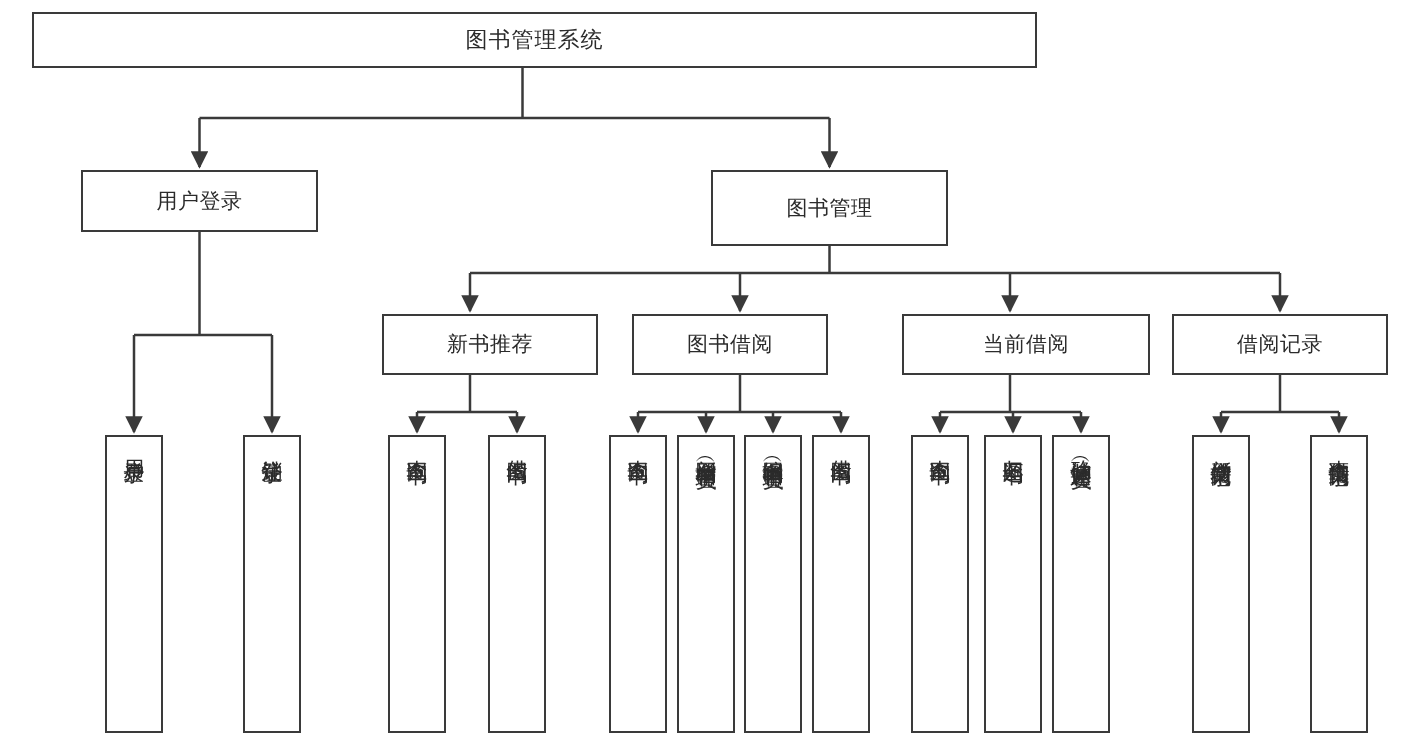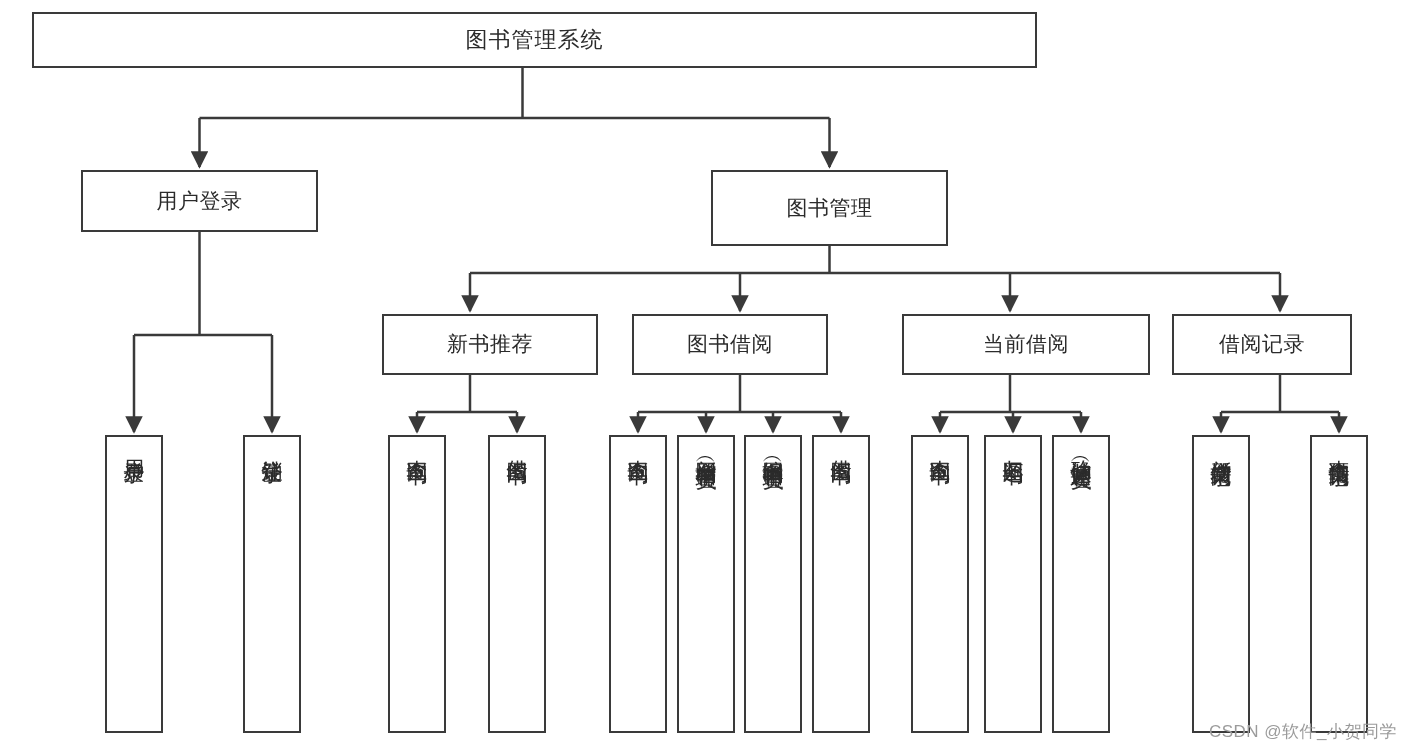--- a/index.html
+++ b/index.html
@@ -132,21 +132,21 @@
       </div>
       <div class="node h" style="left: 382px; top: 314px; width: 216px; height: 61px;">
         <span class="node-label">新书推荐</span>
       </div>
       <div class="node h" style="left: 632px; top: 314px; width: 196px; height: 61px;">
         <span class="node-label">图书借阅</span>
       </div>
       <div class="node h" style="left: 902px; top: 314px; width: 248px; height: 61px;">
         <span class="node-label">当前借阅</span>
       </div>
-      <div class="node h" style="left: 1172px; top: 314px; width: 180px; height: 61px;">
+      <div class="node h" style="left: 1172px; top: 314px; width: 216px; height: 61px;">
         <span class="node-label">借阅记录</span>
       </div>
       <div class="node v" style="left: 105px; top: 435px; width: 58px; height: 298px;">
         <span class="node-label">用户登录</span>
       </div>
       <div class="node v" style="left: 243px; top: 435px; width: 58px; height: 298px;">
         <span class="node-label">注销登录</span>
       </div>
       <div class="node v" style="left: 388px; top: 435px; width: 58px; height: 298px;">
         <span class="node-label">查询图书</span>
@@ -176,14 +176,13 @@
         <span class="node-label">确认归还（管理员）</span>
       </div>
       <div class="node v" style="left: 1192px; top: 435px; width: 58px; height: 298px;">
         <span class="node-label">新增借阅记录</span>
       </div>
       <div class="node v" style="left: 1310px; top: 435px; width: 58px; height: 298px;">
         <span class="node-label">查询借阅记录</span>
       </div>
     </div>
 
-  <div class="watermark">CSDN @软件_小贺同学</div>
 </div>
 
 </body></html>

